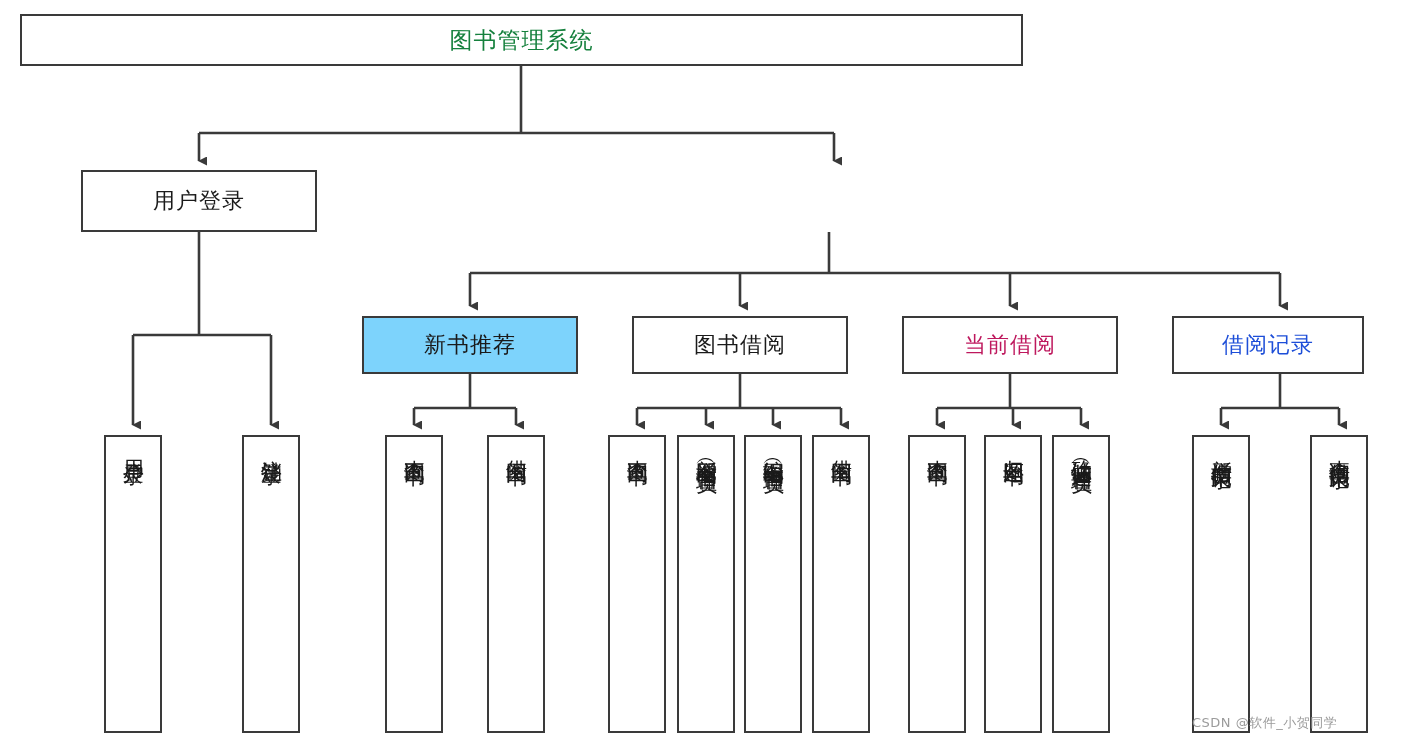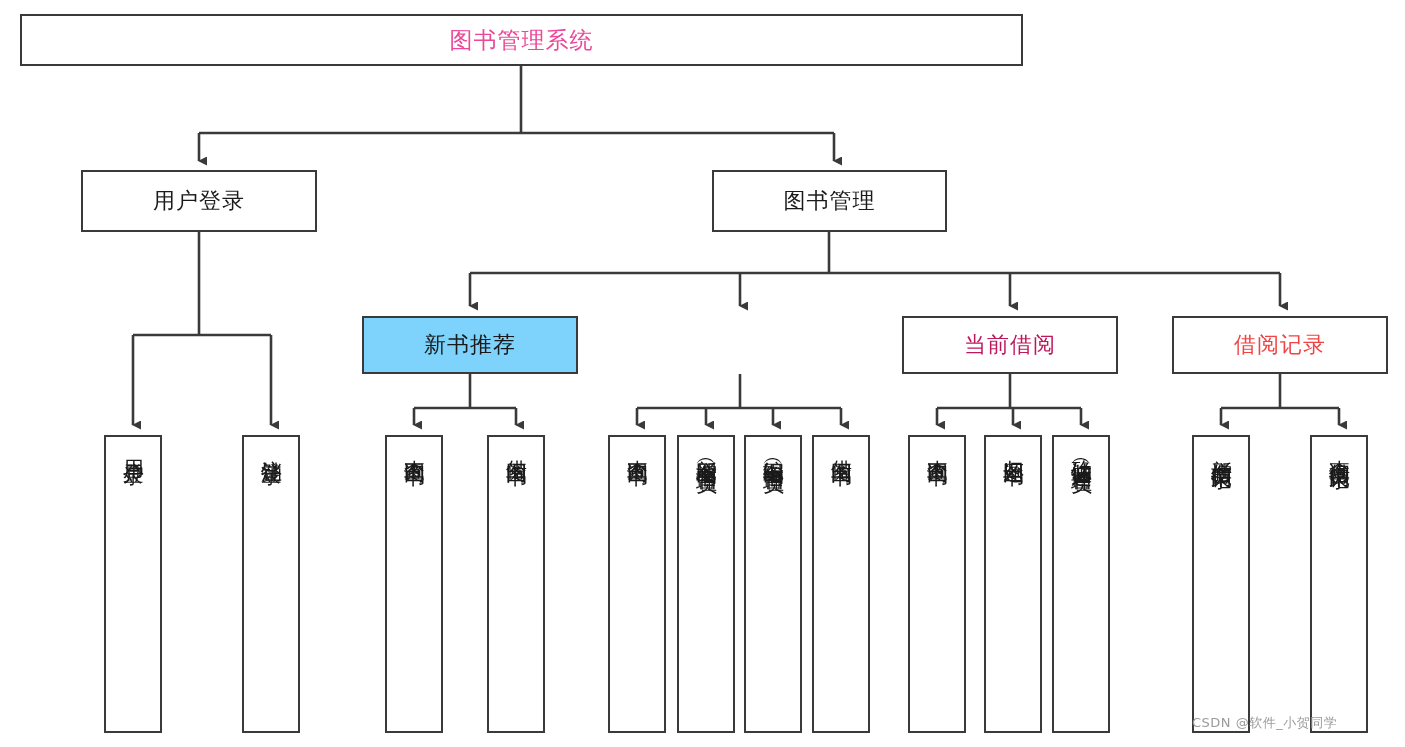--- a/index.html
+++ b/index.html
@@ -119,38 +119,38 @@
       <path d="M1013,408 L1013,425" marker-end="url(#arrowhead)"></path>
       <path d="M1081,408 L1081,425" marker-end="url(#arrowhead)"></path>
 
       <path d="M1280,374 L1280,408"></path>
       <path d="M1221,408 L1339,408"></path>
       <path d="M1221,408 L1221,425" marker-end="url(#arrowhead)"></path>
       <path d="M1339,408 L1339,425" marker-end="url(#arrowhead)"></path>
     </g>
   </svg>
 
-  <div class="node horiz root" style="left: 20px; top: 14px; width: 1003px; height: 52px; border-color: rgb(58, 58, 58); background: rgb(255, 255, 255); color: #ec4899;">
+  <div class="node horiz root" style="left: 20px; top: 14px; width: 1003px; height: 52px; border-color: rgb(58, 58, 58); background: rgb(255, 255, 255); color: #15803d;">
     <span class="node-label">图书管理系统</span>
   </div>
 
   <div class="node horiz" style="left: 81px; top: 170px; width: 236px; height: 62px; border-color: rgb(58, 58, 58); background: rgb(255, 255, 255); color: rgb(26, 26, 26);">
     <span class="node-label">用户登录</span>
   </div>
-  <div class="node horiz" style="left: 712px; top: 170px; width: 235px; height: 62px; border-color: rgb(58, 58, 58); background: rgb(255, 255, 255); color: rgb(26, 26, 26);">
-    <span class="node-label">图书管理</span>
-  </div>
 
   <div class="node horiz" style="left: 362px; top: 316px; width: 216px; height: 58px; border-color: rgb(58, 58, 58); background: #7dd3fc; color: rgb(26, 26, 26);">
     <span class="node-label">新书推荐</span>
   </div>
+  <div class="node horiz" style="left: 632px; top: 316px; width: 216px; height: 58px; border-color: rgb(58, 58, 58); background: rgb(255, 255, 255); color: rgb(26, 26, 26);">
+    <span class="node-label">图书借阅</span>
+  </div>
   <div class="node horiz" style="left: 902px; top: 316px; width: 216px; height: 58px; border-color: rgb(58, 58, 58); background: rgb(255, 255, 255); color: #be185d;">
     <span class="node-label">当前借阅</span>
   </div>
-  <div class="node horiz" style="left: 1172px; top: 316px; width: 216px; height: 58px; border-color: rgb(58, 58, 58); background: rgb(255, 255, 255); color: #ef4444;">
+  <div class="node horiz" style="left: 1172px; top: 316px; width: 192px; height: 58px; border-color: rgb(58, 58, 58); background: rgb(255, 255, 255); color: #1d4ed8;">
     <span class="node-label">借阅记录</span>
   </div>
 
   <div class="node vert" style="left: 104px; top: 435px; width: 58px; height: 298px; border-color: rgb(58, 58, 58); background: rgb(255, 255, 255); color: rgb(26, 26, 26);">
     <span class="node-label">用户登录</span>
   </div>
   <div class="node vert" style="left: 242px; top: 435px; width: 58px; height: 298px; border-color: rgb(58, 58, 58); background: rgb(255, 255, 255); color: rgb(26, 26, 26);">
     <span class="node-label">注销登录</span>
   </div>
   <div class="node vert" style="left: 385px; top: 435px; width: 58px; height: 298px; border-color: rgb(58, 58, 58); background: rgb(255, 255, 255); color: rgb(26, 26, 26);">

